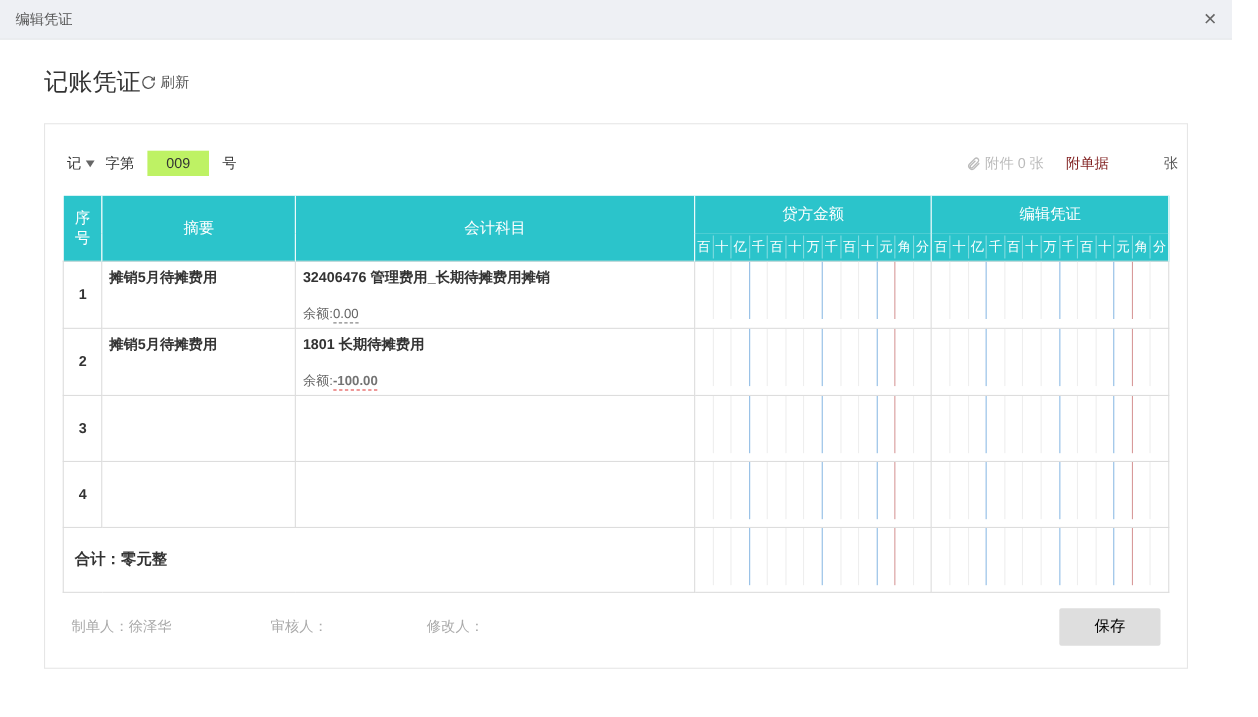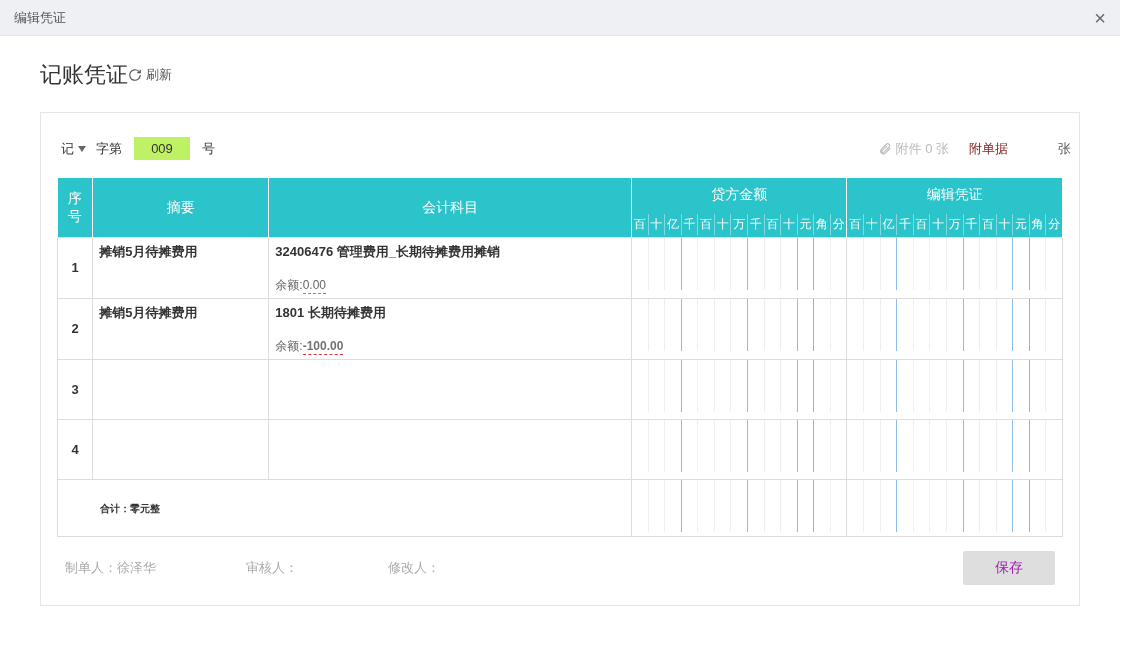--- a/index.html
+++ b/index.html
@@ -45,25 +45,25 @@
 .amt-col { flex: 1; border-right: 1px solid #eee; }
 .amt-col:last-child { border-right: none; }
 .amt-col.blue { border-right-color: #8fbce5; }
 .amt-col.red { border-right-color: #d89a9a; }
 
 .digit-head { display: flex; width: 100%; }
 .digit-head span { flex: 1; text-align: center; font-size: 12px; padding: 2px 0; color: #fff; border-right: 1px solid rgba(255,255,255,0.4); }
 .digit-head span:last-child { border-right: none; }
 
 .total-row td { border: 1px solid #ddd; padding: 20px 10px; }
-.total-label { font-weight: 700; font-size: 10px; margin-left: 32px; }
+.total-label { font-weight: 700; font-size: 14px; }
 
 .footer-row { display: flex; align-items: center; padding: 14px 24px 0 24px; color: #aaa; font-size: 13px; }
 .footer-row .f-item { margin-right: 90px; }
-.save-btn { margin-left: auto; background: #dedede; color: #a21caf; border: none; padding: 8px 32px; border-radius: 2px; cursor: not-allowed; font-size: 14px; }
+.save-btn { margin-left: auto; background: #dedede; color: #000000; border: none; padding: 8px 32px; border-radius: 2px; cursor: not-allowed; font-size: 14px; }
 
 .body-row { height: 60px; }
 .empty-sm .cell-pad { min-height: 42px; padding: 4px; }
 </style>
 </head>
 <body>
 
 <div class="modal">
   <div class="modal-header">
     <span class="modal-title">编辑凭证</span>

